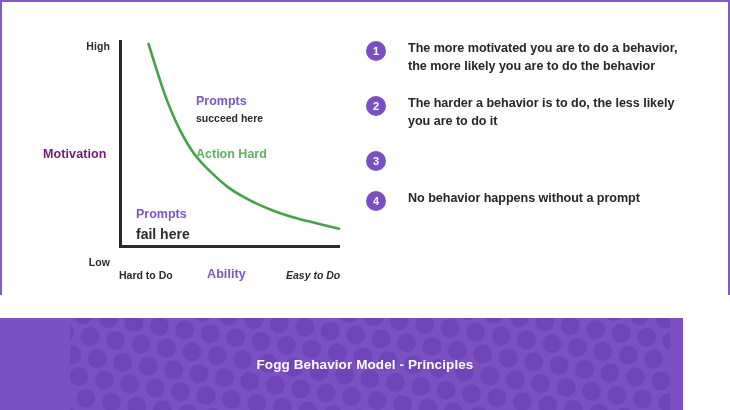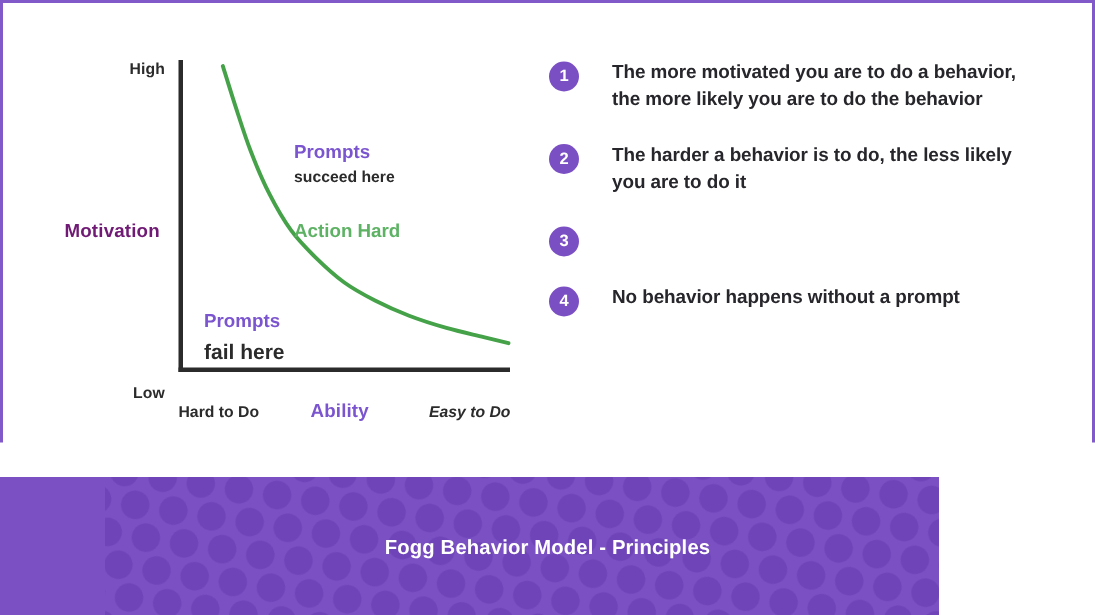--- a/index.html
+++ b/index.html
@@ -207,21 +207,21 @@
     color: #26262b;
     letter-spacing: -.05px;
     max-width: 290px;
   }
 
   
   .footer {
     position: absolute;
     left: 0;
     top: 318px;
-    width: 626px;
+    width: 683px;
     height: 92px;
     background: #7a50c3;
     overflow: hidden;
   }
   .footer-dots {
     position: absolute;
     left: 0;
     top: 0;
     width: 730px;
     height: 92px;

